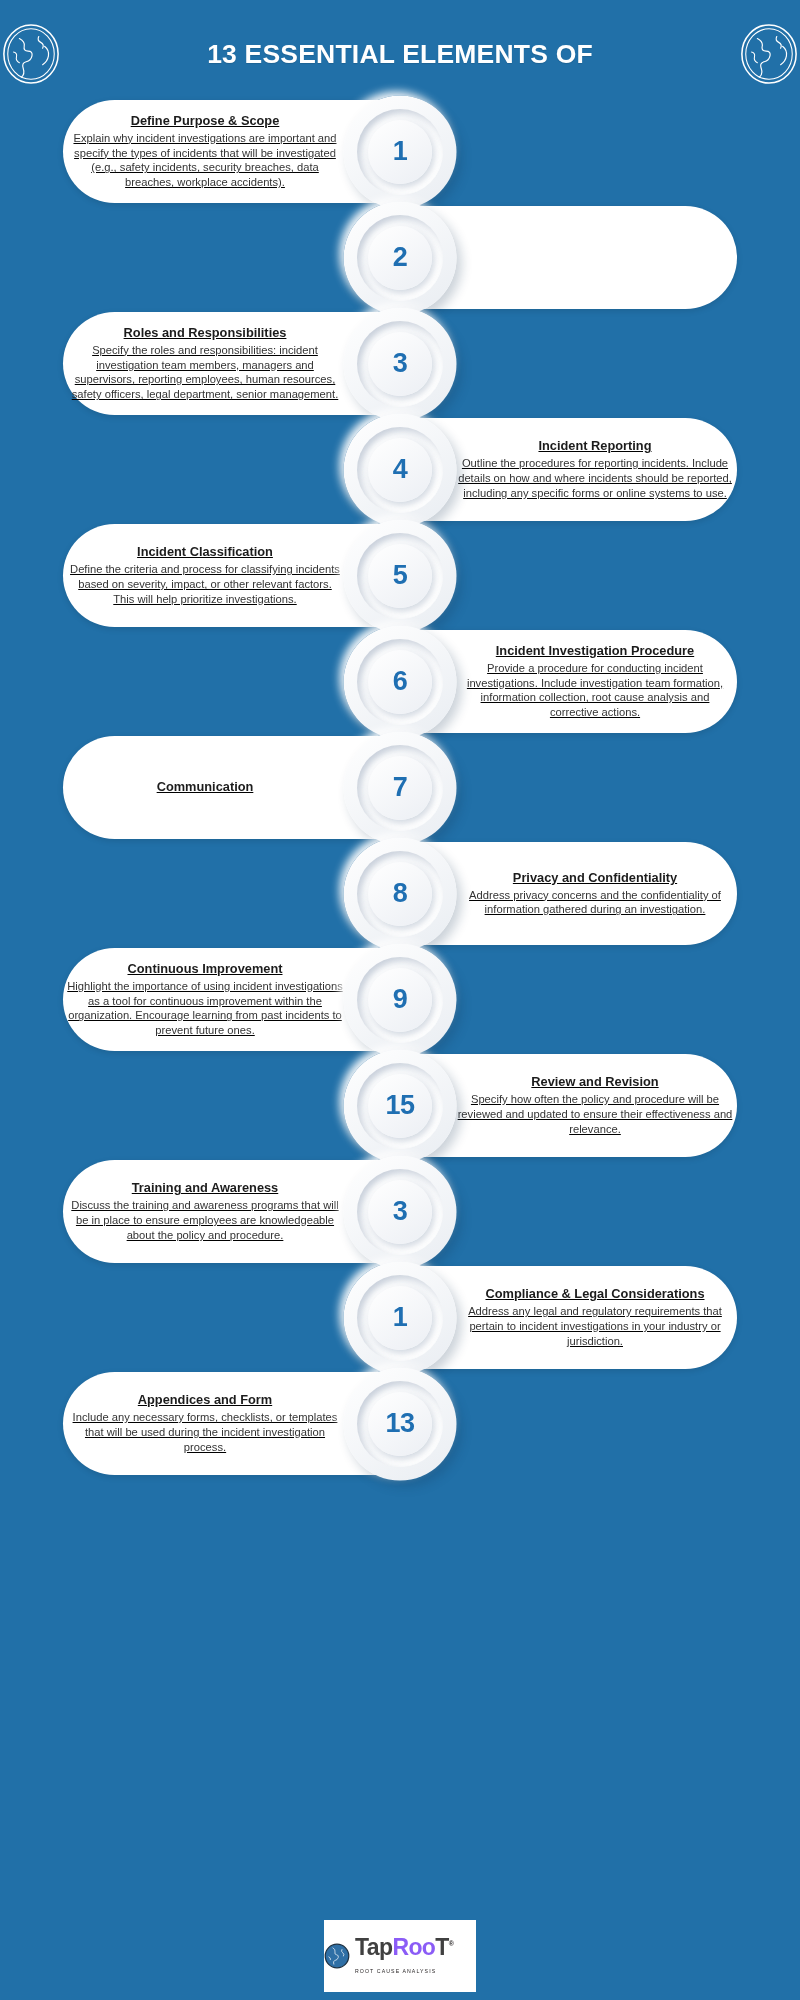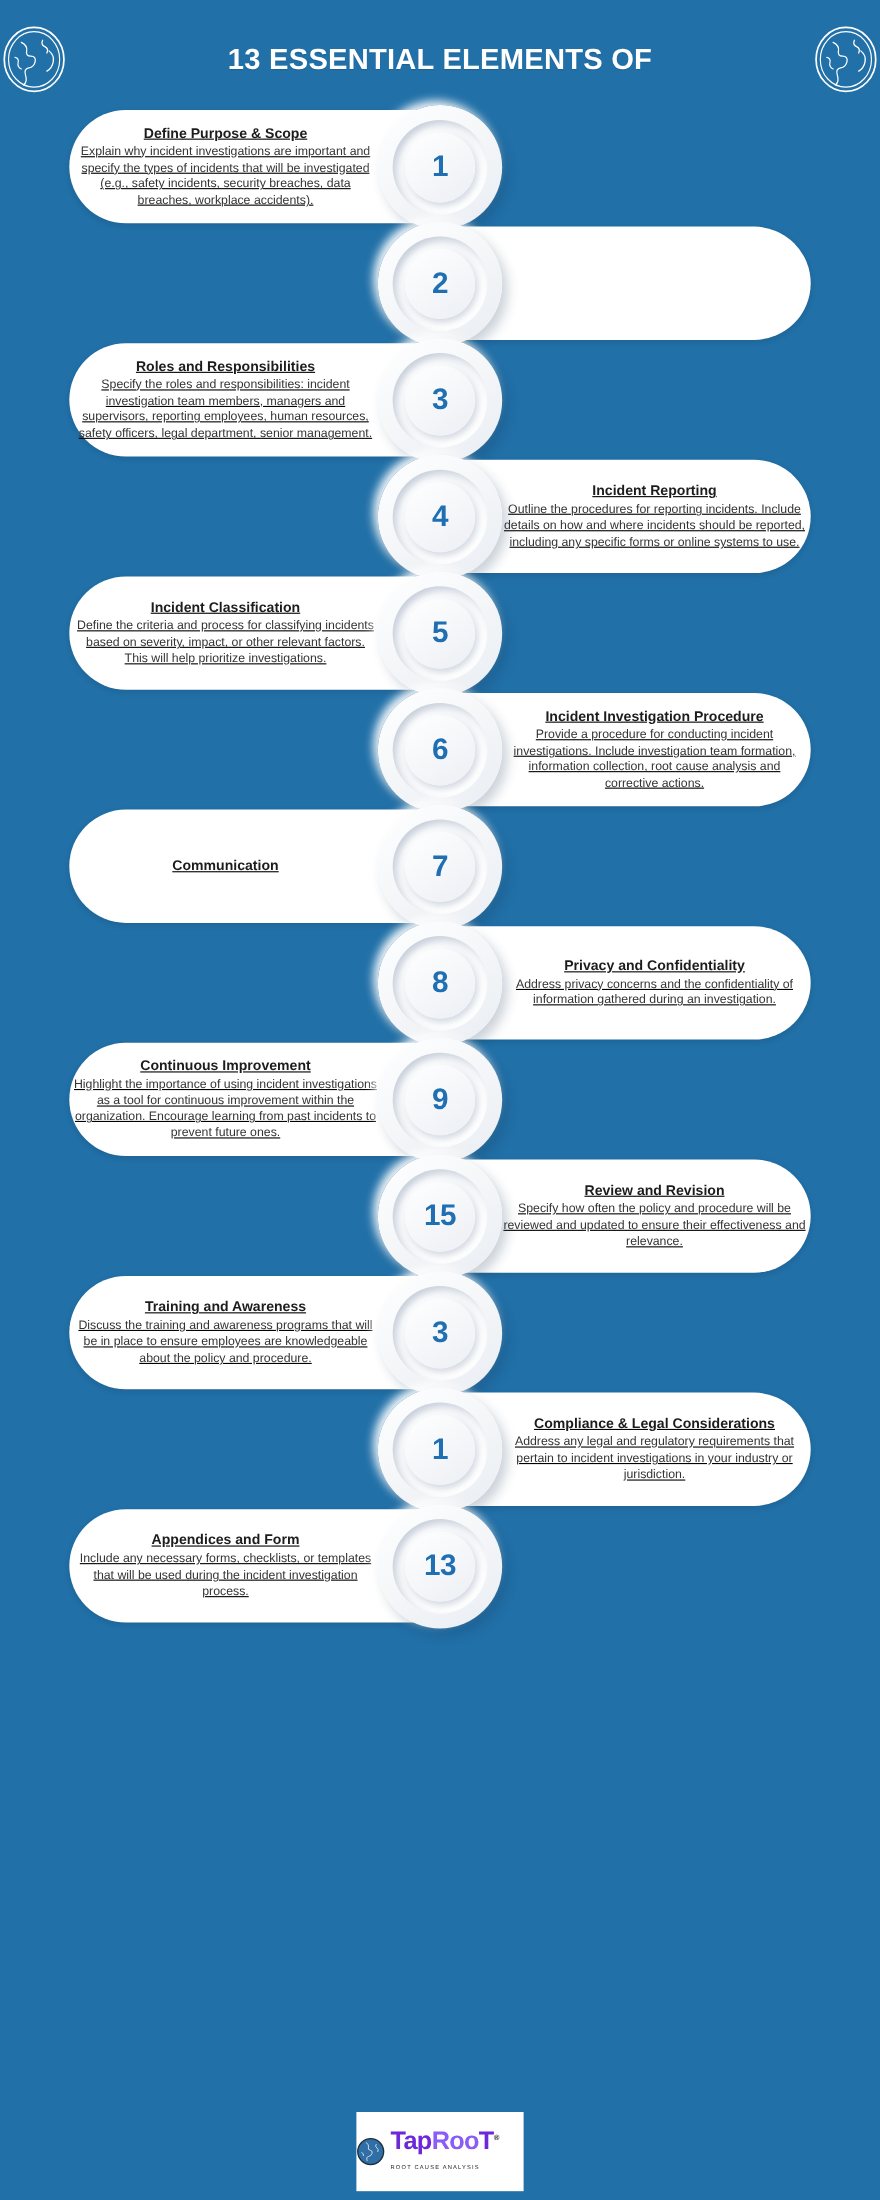--- a/index.html
+++ b/index.html
@@ -162,21 +162,21 @@
   .logo-globe { width: 26px; height: 26px; flex: 0 0 26px; }
   .logo-globe svg { display: block; width: 100%; height: 100%; }
   .logo-text { position: relative; }
   .logo-word {
     font-size: 23px;
     line-height: 1;
     font-weight: bold;
     letter-spacing: -0.6px;
     white-space: nowrap;
   }
-  .logo-word .dark { color: #6d28d9; }
+  .logo-word .dark { color: #404040; }
   .logo-word .lite { color: #8b5cf6; }
   .logo-reg { font-size: 7px; vertical-align: super; color: #231f20; }
   .logo-tag {
     font-size: 5.2px;
     letter-spacing: 1.1px;
     color: #231f20;
     text-align: right;
     margin-top: 2px;
     white-space: nowrap;
   }

